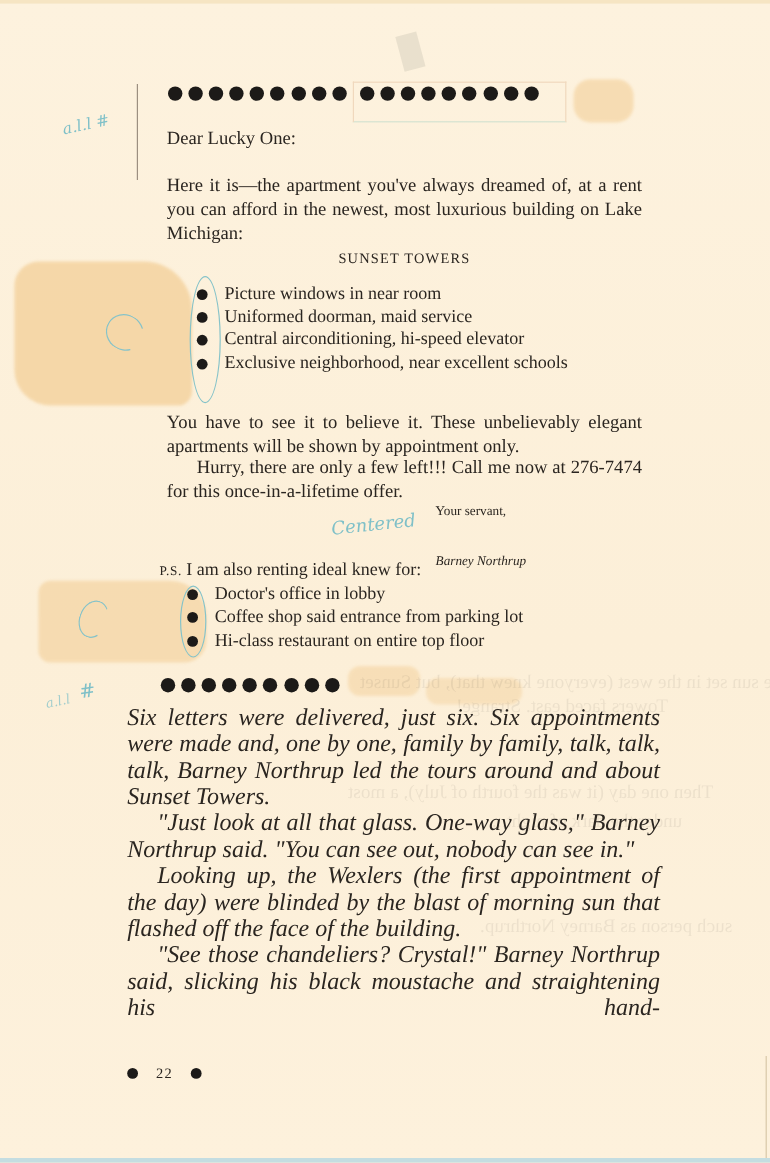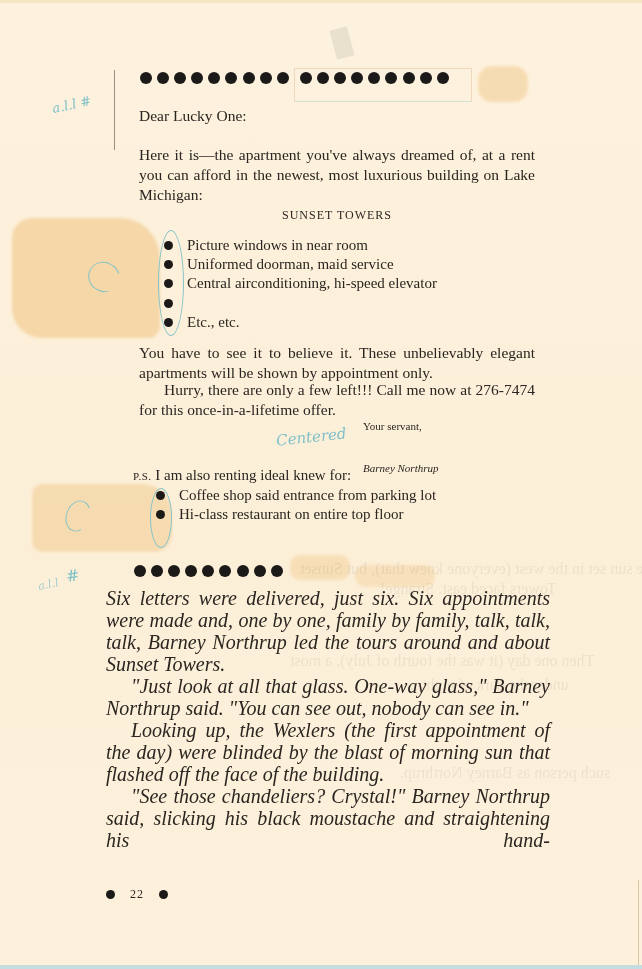--- a/index.html
+++ b/index.html
@@ -149,38 +149,39 @@
     <li>
         <span class="b"></span>
         <span>Uniformed doorman, maid service</span>
       </li>
     <li>
         <span class="b"></span>
         <span>Central airconditioning, hi-speed elevator</span>
       </li>
     <li>
         <span class="b"></span>
-      </li>
-    <li>
-        <span class="b"></span>
-        <span>Etc., etc.</span>
+        <span>Exclusive neighborhood, near excellent schools</span>
       </li>
   </ul>
 
   <div class="text letter para1">You have to see it to believe it. These unbelievably elegant apartments will be shown by appointment only.</div>
   <div class="text letter para2">Hurry, there are only a few left!!! Call me now at 276-7474 for this once-in-a-lifetime offer.</div>
 
   <div class="sign sign1">Your servant,</div>
   <div class="sign sign2">Barney Northrup</div>
 
   <div class="ps">
     <span class="sc">P.S.</span>
     <span>I am also renting ideal knew for:</span>
   </div>
   <ul class="ps-bullets">
+    <li>
+        <span class="b"></span>
+        <span>Doctor's office in lobby</span>
+      </li>
     <li>
         <span class="b"></span>
         <span>Coffee shop said entrance from parking lot</span>
       </li>
     <li>
         <span class="b"></span>
         <span>Hi-class restaurant on entire top floor</span>
       </li>
   </ul>
 

